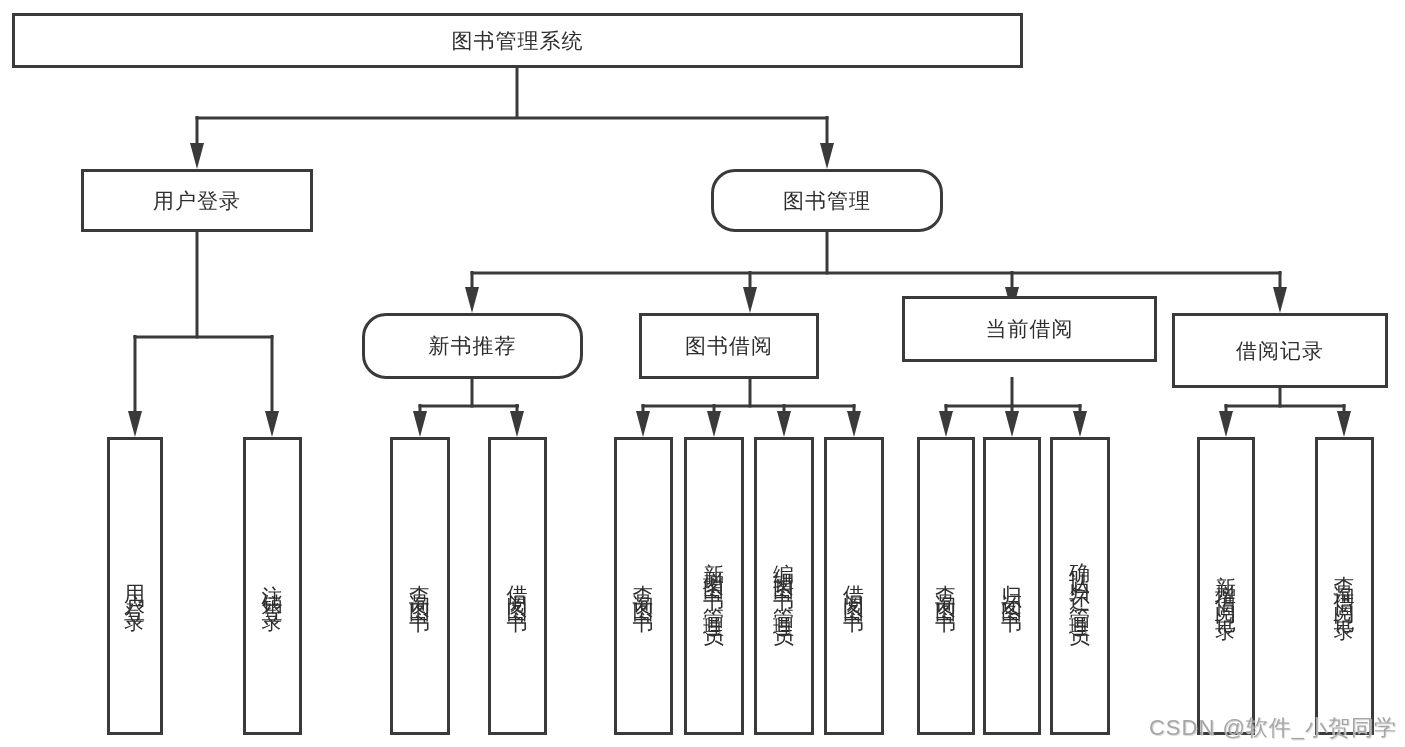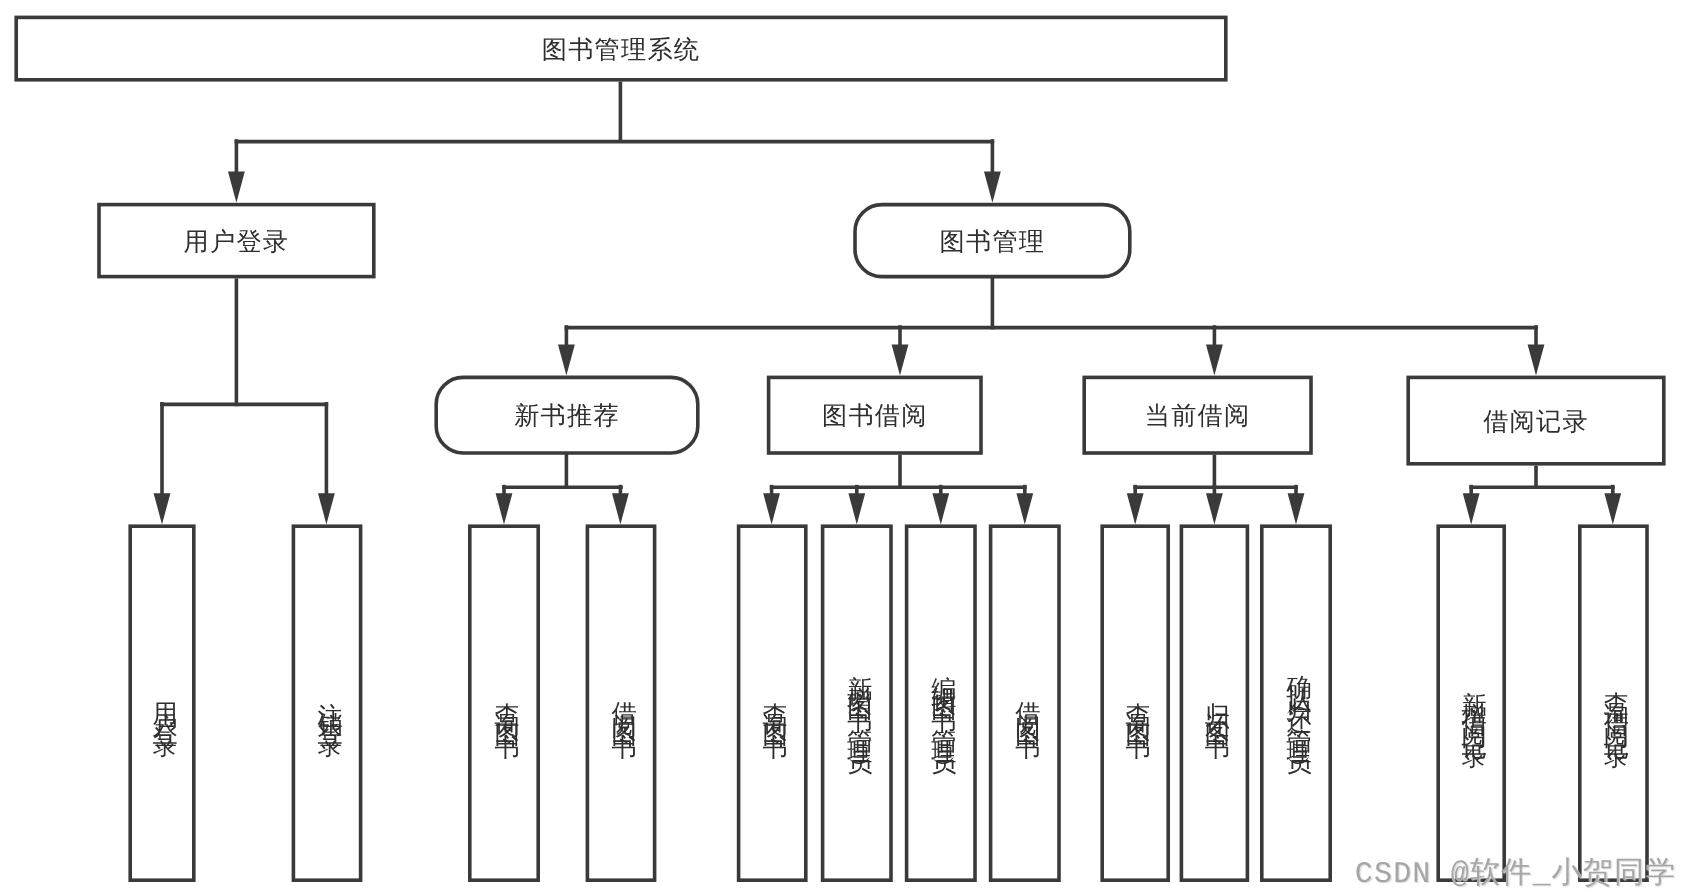--- a/index.html
+++ b/index.html
@@ -1,21 +1,21 @@
 <!DOCTYPE html>
 <html><head>
 <meta charset="utf-8">
 <style>
   html, body { margin: 0; padding: 0; background: #ffffff; }
   #canvas {
     position: relative;
     width: 1405px;
     height: 747px;
     background: #ffffff;
-    font-family: Liberation Mono, monospace;
+    font-family: Liberation Sans, sans-serif;
     overflow: hidden;
   }
   #wires {
     position: absolute;
     left: 0; top: 0;
     width: 1405px; height: 747px;
     pointer-events: none;
   }
   .box {
     position: absolute;
@@ -36,21 +36,21 @@
     text-orientation: mixed;
     letter-spacing: 9px;
     font-size: 21px;
     line-height: 1;
   }
   .watermark {
     position: absolute;
     right: 8px;
     bottom: 4px;
     color: #a6a6a6;
-    font-size: 25px;
+    font-size: 22px;
     letter-spacing: 1px;
     z-index: 5;
     text-shadow: 1px 1px 1px #d9d9d9;
   }
 </style>
 </head>
 <body>
 
 <div id="canvas">
 
@@ -130,21 +130,21 @@
     </g>
   </svg>
 
   <div class="box hbox" style="left:12px; top:13px; width:1011px; height:55px;">图书管理系统</div>
 
   <div class="box hbox" style="left:81px; top:169px; width:232px; height:63px;">用户登录</div>
   <div class="box hbox" style="left:711px; top:169px; width:232px; height:63px;border-radius:24px;">图书管理</div>
 
   <div class="box hbox" style="left:362px; top:313px; width:221px; height:66px;border-radius:24px;">新书推荐</div>
   <div class="box hbox" style="left:639px; top:313px; width:180px; height:66px;">图书借阅</div>
-  <div class="box hbox" style="left:902px; top:313px; width:192px; height:66px;">当前借阅</div>
+  <div class="box hbox" style="left:902px; top:296px; width:255px; height:66px;">当前借阅</div>
   <div class="box hbox" style="left:1172px; top:313px; width:216px; height:75px;text-align:center;">借阅记录</div>
 
   <div class="box vbox" style="left:107px; top:437px; width:56px; height:298px;">用户登录</div>
   <div class="box vbox" style="left:243px; top:437px; width:59px; height:298px;">注销登录</div>
 
   <div class="box vbox" style="left:390px; top:437px; width:60px; height:298px;">查询图书</div>
   <div class="box vbox" style="left:488px; top:437px; width:59px; height:298px;">借阅图书</div>
 
   <div class="box vbox" style="left:614px; top:437px; width:59px; height:298px;">查询图书</div>
   <div class="box vbox" style="left:684px; top:437px; width:60px; height:298px;">新增图书（管理员）</div>

